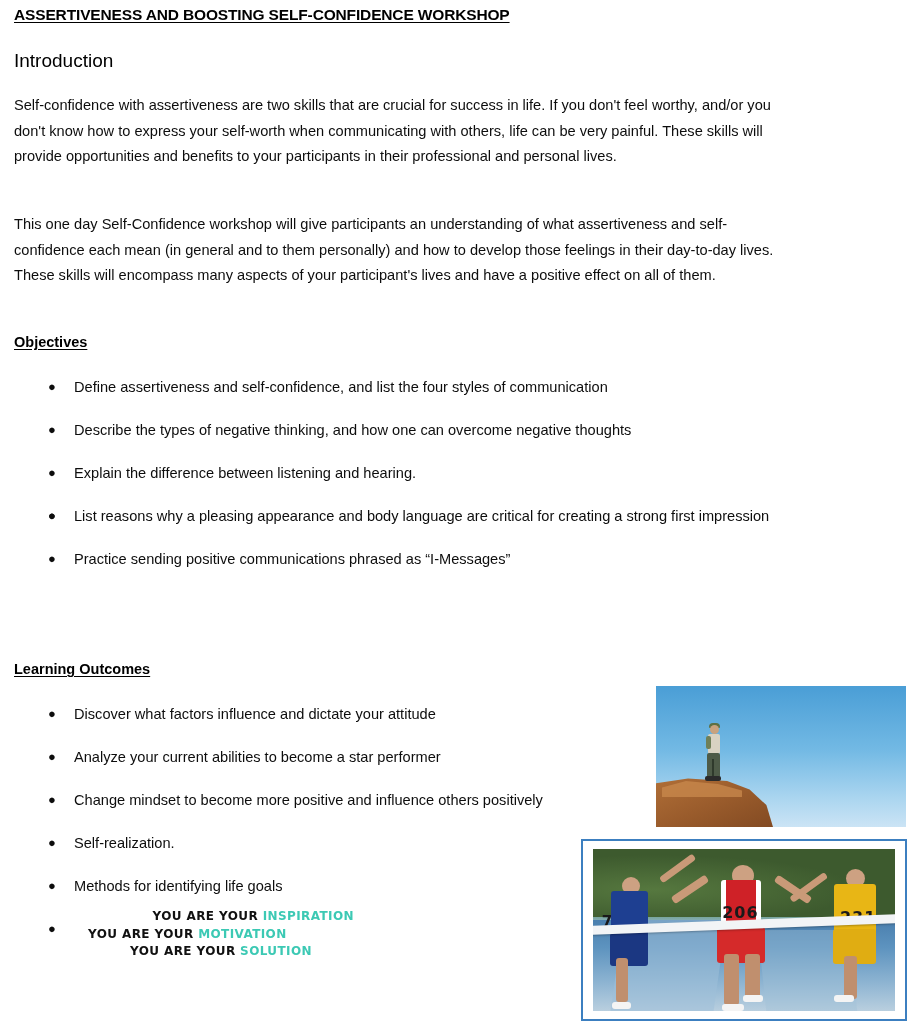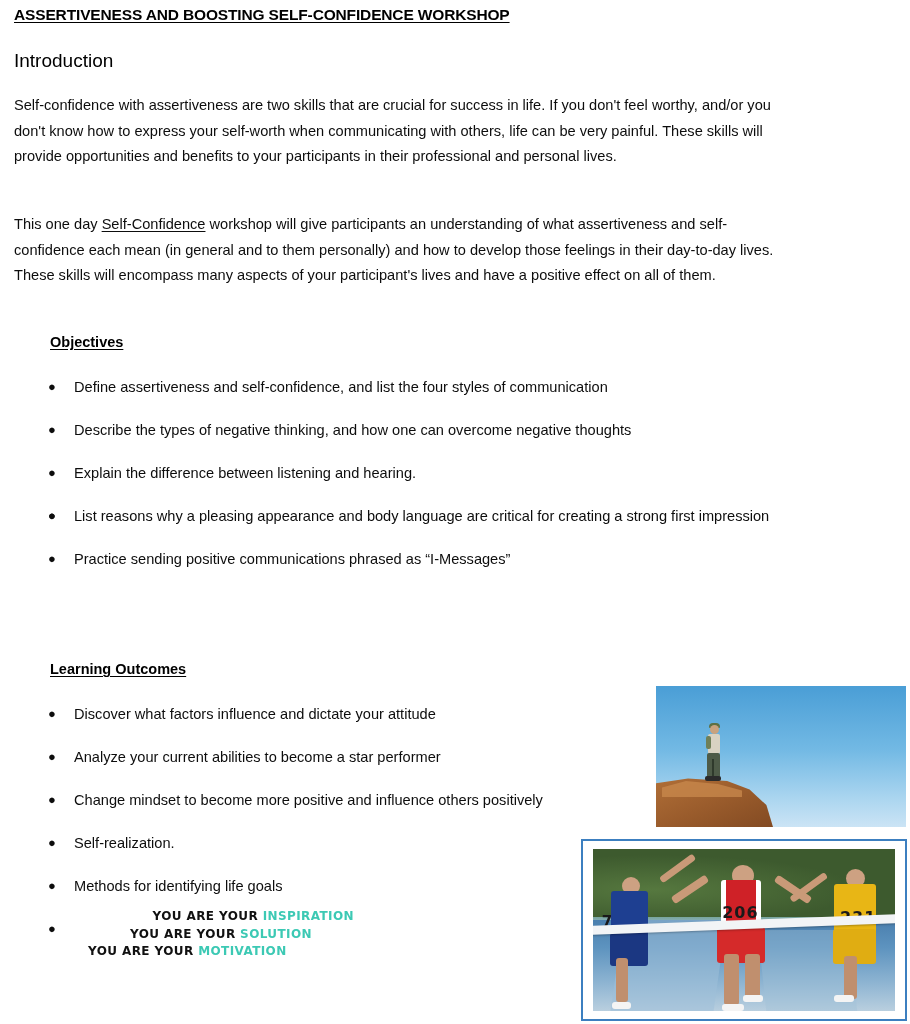--- a/index.html
+++ b/index.html
@@ -38,31 +38,30 @@
     font-size: 19px;
     font-weight: normal;
   }
   .heading-ul {
     position: absolute;
     left: 14px;
     font-size: 14.5px;
     font-weight: bold;
     text-decoration: underline;
     text-underline-offset: 2px;
-    margin-left: 36px;
   }
   .para {
     position: absolute;
     left: 14px;
     font-size: 14.6px;
     line-height: 25.5px;
     color: #0d0d0d;
     text-align: left;
   }
-  .para .ul { text-decoration: underline; text-underline-offset: 2px; }
+  .para .ul { text-underline-offset: 2px; }
 
   ul.bullets {
     position: absolute;
     left: 14px;
     margin: 0;
     padding: 0;
     list-style: none;
   }
   ul.bullets li {
     position: relative;
@@ -256,22 +255,22 @@
     <li style="margin-bottom:19px;"><span class="marker">●</span><span>Discover what factors influence and dictate your attitude</span></li>
     <li style="margin-bottom:19px;"><span class="marker">●</span><span>Analyze your current abilities to become a star performer</span></li>
     <li style="margin-bottom:19px;"><span class="marker">●</span><span>Change mindset to become more positive and influence others positively</span></li>
     <li style="margin-bottom:19px;"><span class="marker">●</span><span>Self-realization.</span></li>
     <li style="margin-bottom:19px;"><span class="marker">●</span><span>Methods for  identifying life goals</span></li>
     <li style="margin-bottom:0;"><span class="marker">●</span></li>
   </ul>
 
   <div class="quote-block">
     <div class="line l1"><span class="lead">YOU ARE YOUR</span> <span class="hl">INSPIRATION</span></div>
+    <div class="line l3"><span class="lead">YOU ARE YOUR</span> <span class="hl">MOTIVATION</span></div>
     <div class="line l2"><span class="lead">YOU ARE YOUR</span> <span class="hl">SOLUTION</span></div>
-    <div class="line l3"><span class="lead">YOU ARE YOUR</span> <span class="hl">MOTIVATION</span></div>
   </div>
 
   <div class="img-cliff">
     <div class="cliff"></div>
     <div class="cliff-hi"></div>
     <div class="person">
       <div class="hat"></div>
       <div class="head"></div>
       <div class="torso"></div>
       <div class="bag"></div>

